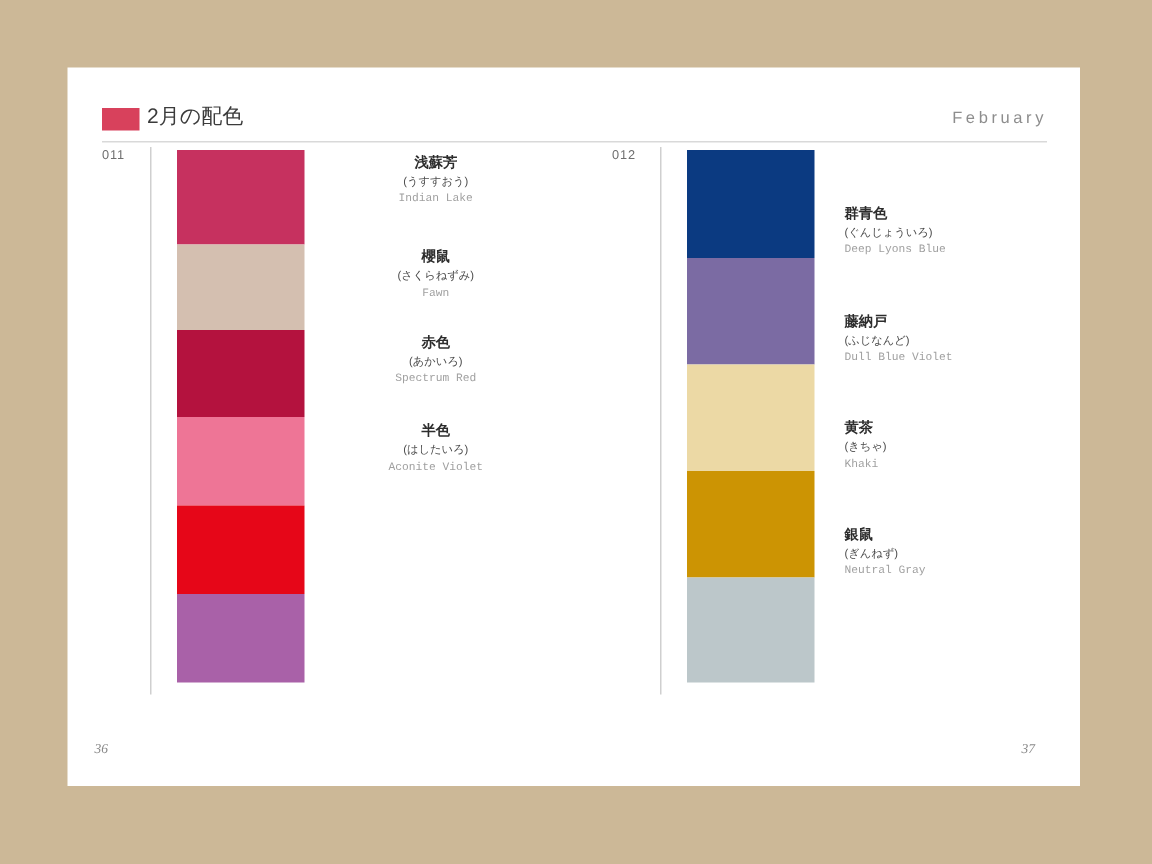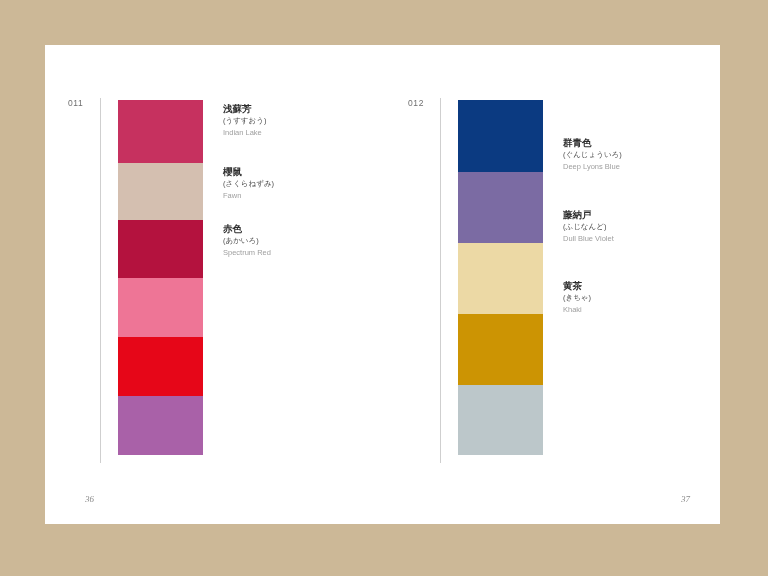--- a/index.html
+++ b/index.html
@@ -65,21 +65,21 @@
     white-space: nowrap;
   }
 
   
   .palette-column {
     position: absolute;
     top: 53px;
     width: 290px;
     height: 365px;
   }
-  #column-left  { left: 23px; }
+  #column-left  { left: 23px; text-align: center; }
   #column-right { left: 363px; }
 
   .column-index {
     position: absolute;
     left: 0px;
     top: 0px;
     font-size: 8.5px;
     color: #6f6f6f;
     letter-spacing: 0.6px;
   }
@@ -124,40 +124,46 @@
     font-size: 7.5px;
     color: #4a4a4a;
     line-height: 12px;
     white-space: nowrap;
   }
   .label-en {
     font-size: 7.5px;
     color: #a0a0a0;
     line-height: 12px;
     white-space: nowrap;
-    font-family: Liberation Sans, sans-serif;
+    font-family: Liberation Mono, monospace;
   }
 
   
   .folio {
     position: absolute;
     bottom: 20px;
     font-style: italic;
     font-size: 9px;
     color: #8a8a8a;
     font-family: "Liberation Serif", serif;
   }
-  #folio-left  { left: 40px; }
+  #folio-left  { left: 18px; }
   #folio-right { right: 30px; }
 </style>
 </head>
 <body>
 
 <div id="book-page">
 
+  <div id="page-header">
+    <div id="title-swatch" style="background: rgb(216, 65, 92);"></div>
+    <div id="page-title">2月の配色</div>
+    <div id="month-en">February</div>
+    <div id="header-rule"></div>
+  </div>
 
   <div class="palette-column" id="column-left">
     <div class="column-index">011</div>
     <div class="column-rule"></div>
     <div class="swatch-stack">
         <div class="swatch" style="background: rgb(198, 49, 95); height: 63px;"></div>
         <div class="swatch" style="background: rgb(212, 191, 176); height: 57px;"></div>
         <div class="swatch" style="background: rgb(180, 18, 62); height: 58px;"></div>
         <div class="swatch" style="background: rgb(238, 117, 150); height: 59px;"></div>
         <div class="swatch" style="background: rgb(230, 6, 24); height: 59px;"></div>
@@ -172,20 +178,25 @@
         <div class="color-label" style="height: 57px;">
           <div class="label-ja">櫻鼠</div>
           <div class="label-kana">(さくらねずみ)</div>
           <div class="label-en">Fawn</div>
         </div>
         <div class="color-label" style="height: 59px;">
           <div class="label-ja">赤色</div>
           <div class="label-kana">(あかいろ)</div>
           <div class="label-en">Spectrum Red</div>
         </div>
+        <div class="color-label" style="height: 59px;">
+          <div class="label-ja">半色</div>
+          <div class="label-kana">(はしたいろ)</div>
+          <div class="label-en">Aconite Violet</div>
+        </div>
       </div>
   </div>
 
   <div class="palette-column" id="column-right">
     <div class="column-index">012</div>
     <div class="column-rule"></div>
     <div class="swatch-stack">
         <div class="swatch" style="background: rgb(11, 58, 129); height: 72px;"></div>
         <div class="swatch" style="background: rgb(123, 107, 163); height: 71px;"></div>
         <div class="swatch" style="background: rgb(236, 217, 165); height: 71px;"></div>
@@ -201,19 +212,24 @@
         <div class="color-label" style="height: 71px;">
           <div class="label-ja">藤納戸</div>
           <div class="label-kana">(ふじなんど)</div>
           <div class="label-en">Dull Blue Violet</div>
         </div>
         <div class="color-label" style="height: 71px;">
           <div class="label-ja">黄茶</div>
           <div class="label-kana">(きちゃ)</div>
           <div class="label-en">Khaki</div>
         </div>
+        <div class="color-label" style="height: 70px;">
+          <div class="label-ja">銀鼠</div>
+          <div class="label-kana">(ぎんねず)</div>
+          <div class="label-en">Neutral Gray</div>
+        </div>
       </div>
   </div>
 
   <div class="folio" id="folio-left">36</div>
   <div class="folio" id="folio-right">37</div>
 
 </div>
 
 </body></html>

